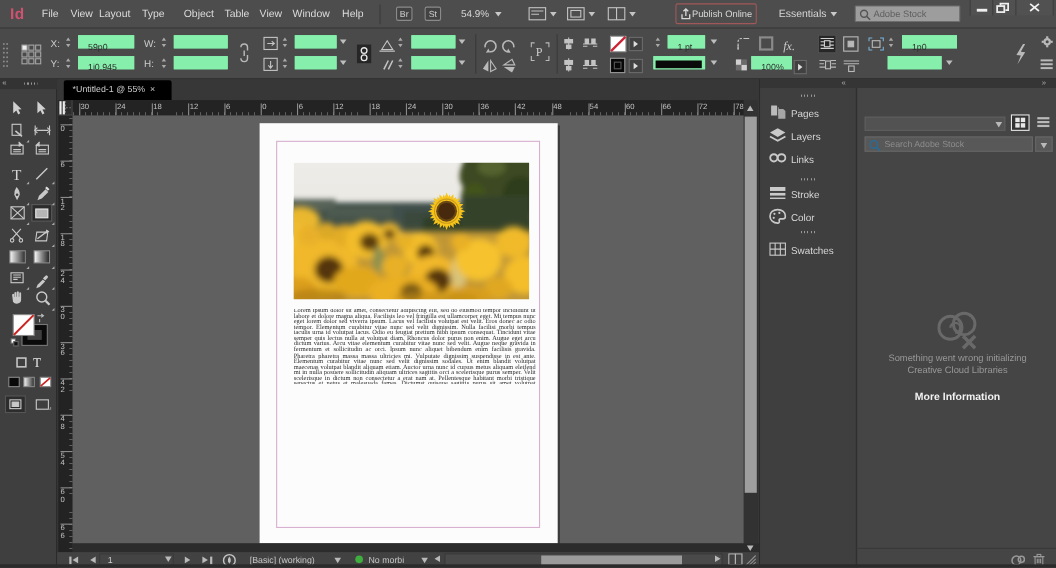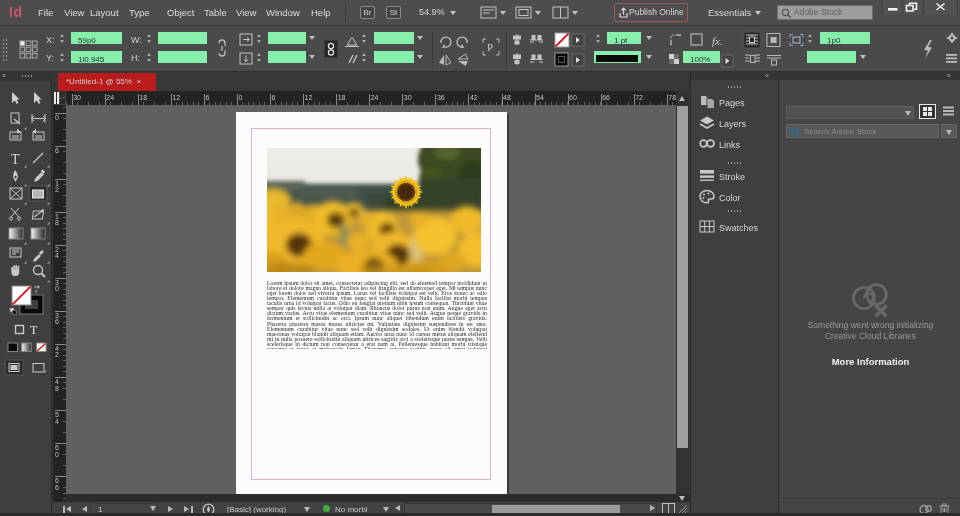--- a/index.html
+++ b/index.html
@@ -20,41 +20,41 @@
 #pubbtn { position:absolute; left:614px; top:3px; width:74px; height:19px;
   border:1px solid #a05858; border-radius:2px; color:#d8d8d8; font-size:9px;
   line-height:17px; white-space:nowrap; }
 #essentials { position:absolute; left:708px; top:7px; font-size:9.5px; color:#d6d6d6; }
 #stocksearch { position:absolute; left:777px; top:5px; width:96px; height:15px;
   background:#9d9d9d; border:1px solid #6e6e6e; border-radius:1px;
   font-size:8.5px; color:#5e5e5e; line-height:13px; padding-left:16px; }
 
 #controlbar { position:absolute; left:0; top:26px; width:960px; height:46px;
   background:#4a4a4a; border-bottom:1px solid #303030; }
-.fld { position:absolute; background:#86efac; border:4px solid #86efac;
+.fld { position:absolute; background:#86efac; border:6px solid #86efac;
   font-size:8px; color:#2c2c2c; line-height:10px; padding-left:3px; height:12px; }
 .lbl { position:absolute; color:#cccccc; font-size:9px; }
 .stepper { position:absolute; width:9px; height:13px; }
 .stepper:before { content:""; position:absolute; left:2px; top:2px; width:0; height:0;
   border-left:2.6px solid transparent; border-right:2.6px solid transparent; border-bottom:3.6px solid #a9a9a9; }
 .stepper:after { content:""; position:absolute; left:2px; bottom:2px; width:0; height:0;
   border-left:2.6px solid transparent; border-right:2.6px solid transparent; border-top:3.6px solid #a9a9a9; }
 .dd { position:absolute; width:12px; height:12px; }
 .dd:before { content:""; position:absolute; left:3px; top:4px; width:0; height:0;
   border-left:3px solid transparent; border-right:3px solid transparent; border-top:4px solid #bdbdbd; }
 .vsep { position:absolute; width:1px; background:#3a3a3a; }
 
 #toolpanel { position:absolute; left:0; top:72px; width:52px; height:444px;
   background:#3f3f3f; border-right:1px solid #2a2a2a; }
 #tphead { position:absolute; left:0; top:0; width:52px; height:9px; background:#333333;
   color:#b0b0b0; font-size:7px; line-height:8px; }
 
 #docwin { position:absolute; left:52px; top:72px; width:638px; height:444px; background:#373737; }
 #tabbar { position:absolute; left:0; top:0; width:638px; height:19px; background:#373737; }
-#doctab { position:absolute; left:6px; top:1px; width:98px; height:18px; background:#b91c1c;
+#doctab { position:absolute; left:6px; top:1px; width:98px; height:18px; background:#000000;
   color:#cfcfcf; font-size:8px; line-height:18px; padding-left:8px; border-radius:2px 2px 0 0; }
 #hruler { position:absolute; left:1px; top:19px; width:624px; height:14px; background:#232323;
   background-image:repeating-linear-gradient(90deg,#606060 0px,#606060 0.8px,transparent 0.8px,transparent 5.51px);
   background-size:624px 3px; background-position:2.2px 11px; background-repeat:no-repeat; overflow:hidden;}
 #vruler { position:absolute; left:1px; top:33px; width:13px; height:397px; background:#232323;
   background-image:repeating-linear-gradient(180deg,#606060 0px,#606060 0.8px,transparent 0.8px,transparent 5.51px);
   background-size:3px 397px; background-position:10px 2.2px; background-repeat:no-repeat; overflow:hidden;}
 #hruler i { position:absolute; top:3px; width:1px; height:11px; background:#8b8b8b; }
 #hruler b { position:absolute; top:3px; color:#c2c2c2; font-size:7px; font-weight:normal; }
 #vruler i { position:absolute; left:2px; height:1px; width:11px; background:#8b8b8b; }

